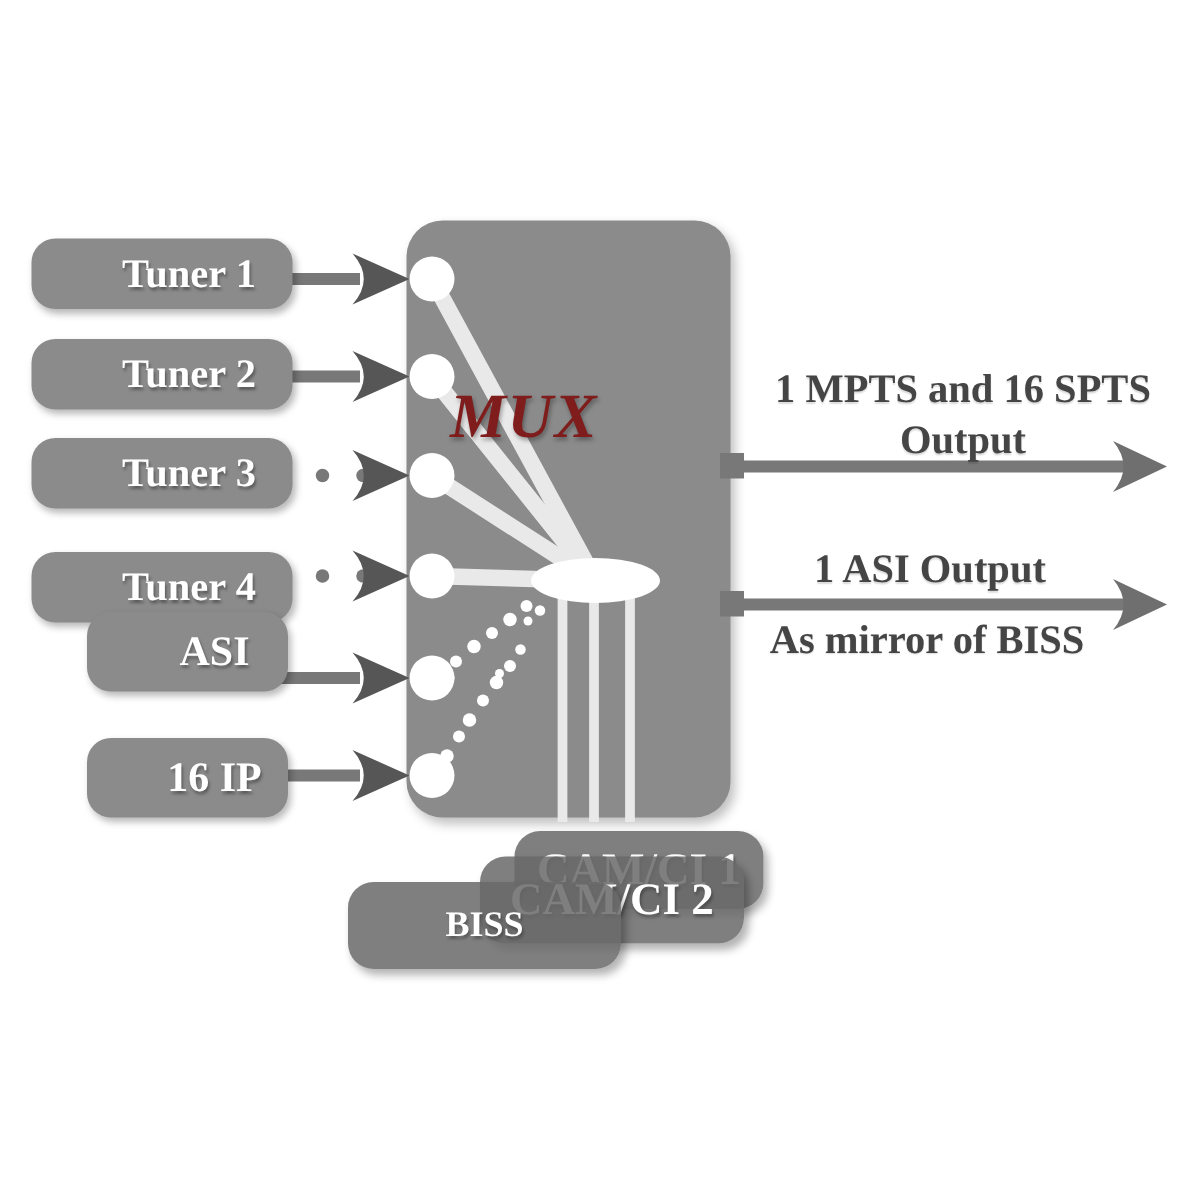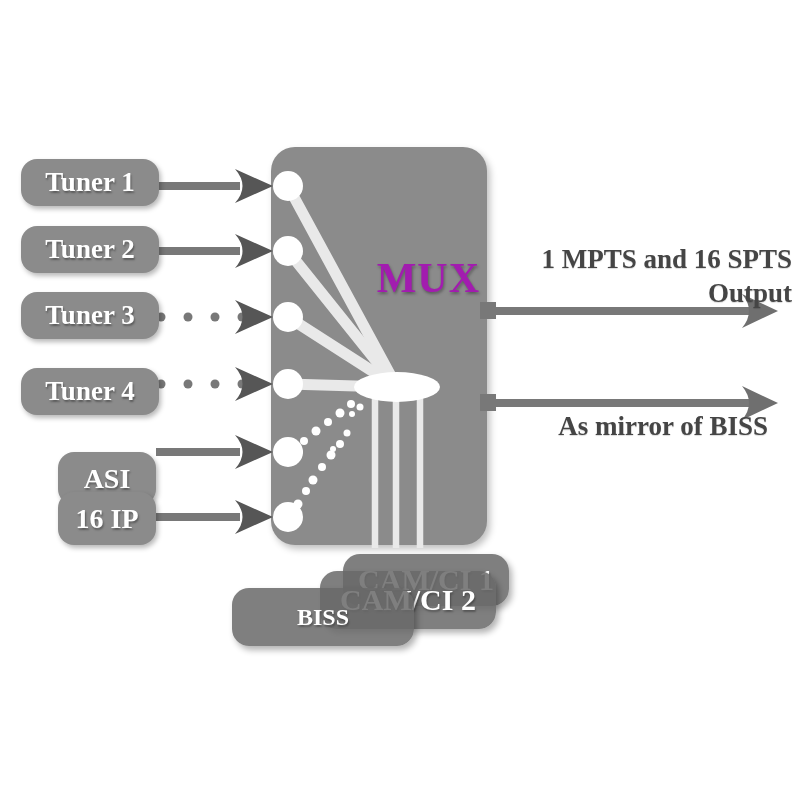--- a/index.html
+++ b/index.html
@@ -14,50 +14,52 @@
 
   
   .inbox {
     position: absolute; z-index: 3;
     background: var(--box-gray, #8b8b8b);
     border-radius: 16px;
     display: flex; align-items: center; justify-content: center;
     color: #fff; font-weight: bold;
     box-shadow: 2px 3px 5px rgba(0,0,0,0.28);
     text-shadow: 1px 2px 2px rgba(0,0,0,0.35);
+    padding-left: 36px;
   }
   .tuner { left: 21px; width: 138px; height: 47px; font-size: 27px; }
   .small { left: 58px; width: 98px;  font-size: 28px; }
 
   #tuner1-box { top: 159px; }
   #tuner2-box { top: 226px; }
   #tuner3-box { top: 292px; }
   #tuner4-box { top: 368px; }
-  #asi-box    { top: 408px; height: 53px; margin-top: 44px; }
+  #asi-box    { top: 408px; height: 53px; }
   #ip-box     { top: 492px; height: 53px; text-align: center; }
 
   #mux-box {
     position: absolute; z-index: 1;
     left: 271px; top: 147px; width: 216px; height: 398px;
     background: var(--box-gray, #8b8b8b);
     border-radius: 24px;
     box-shadow: 3px 4px 7px rgba(0,0,0,0.25);
   }
   #mux-label {
     position: absolute; z-index: 3;
     left: 300px; top: 254px; width: 180px;
-    text-align: right;
-    color: #a21caf; font-weight: bold; font-size: 42px; letter-spacing: 1px;
+    text-align: left;
+    color: #7f1d1d; font-weight: bold; font-size: 42px; letter-spacing: 1px;
     text-shadow: 1px 2px 3px rgba(0,0,0,0.35);
+    font-style: italic;
   }
 
   
   .outlabel {
     position: absolute; z-index: 3;
-    width: 300px; text-align: right;
+    width: 300px; text-align: center;
     color: var(--output-text, #454545);
     font-weight: bold; font-size: 27px; line-height: 34px;
     text-shadow: 0 1px 1px rgba(0,0,0,0.15);
   }
   #out1-label { left: 492px; top: 242px; }
   #out2-line1 { left: 470px; top: 362px; }
   #out2-line2 { left: 468px; top: 409px; }
 
   
   .module {
@@ -198,20 +200,21 @@
   <div class="inbox small" id="ip-box">
     <span>16 IP</span>
   </div>
 
   <div id="mux-label">MUX</div>
 
   <div class="outlabel" id="out1-label">
     <div>1 MPTS and 16 SPTS</div>
     <div>Output</div>
   </div>
+  <div class="outlabel" id="out2-line1">1 ASI Output</div>
   <div class="outlabel" id="out2-line2">As mirror of BISS</div>
 
   <div class="module" id="cam1-box">
     <span>CAM/CI 1</span>
   </div>
   <div class="module" id="cam2-box">
     <span>CAM/CI 2</span>
   </div>
   <div class="module" id="biss-box">
     <span>BISS</span>

